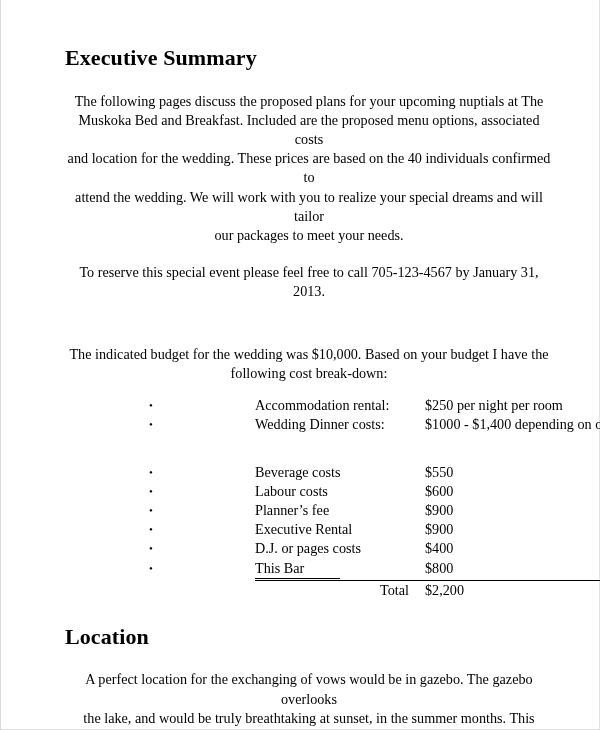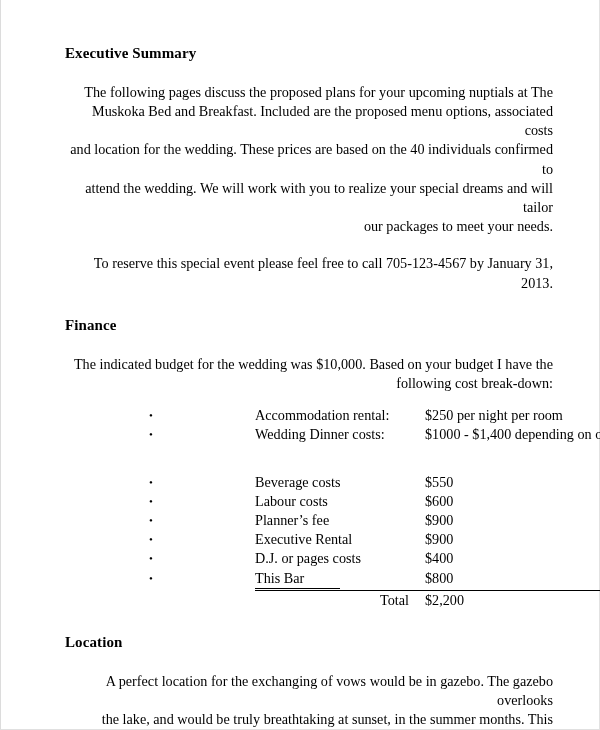--- a/index.html
+++ b/index.html
@@ -24,33 +24,33 @@
     border-right: 1px solid #e2e2e2;
     border-bottom: 1px solid #e0e0e0;
   }
   .content {
     position: absolute;
     left: 64px;
     top: 44px;
     width: 488px;
   }
   h2.section-heading {
-    font-size: 15px;
+    font-size: 22px;
     font-weight: bold;
     margin: 0;
     padding: 0;
     line-height: 1.25;
     letter-spacing: 0.1px;
   }
   p.body-text {
     font-size: 14.2px;
     line-height: 19.2px;
     margin: 0;
     padding: 0;
-    text-align: right;
+    text-align: center;
     white-space: pre-line;
   }
   .gap-after-heading { height: 20px; }
   .gap-para { height: 18px; }
   .gap-small { height: 13px; }
   .gap-before-heading { height: 23px; }
 
   
   .cost-table {
     margin: 0;
@@ -118,21 +118,20 @@
     <p class="body-text">The following pages discuss the proposed plans for your upcoming nuptials at The
 Muskoka Bed and Breakfast. Included are the proposed menu options, associated costs
 and location for the wedding. These prices are based on the 40 individuals confirmed to
 attend the wedding. We will work with you to realize your special dreams and will tailor
 our packages to meet your needs.</p>
     <div class="gap-para"></div>
 
     <p class="body-text">To reserve this special event please feel free to call 705-123-4567 by January 31, 2013.</p>
     <div class="gap-before-heading"></div>
 
-    <h2 class="section-heading">Finance</h2>
     <div class="gap-after-heading"></div>
 
     <p class="body-text">The indicated budget for the wedding was $10,000. Based on your budget I have the
 following cost break-down:</p>
     <div class="gap-small"></div>
 
     <table class="cost-table">
       <tbody>
 
         <tr>

